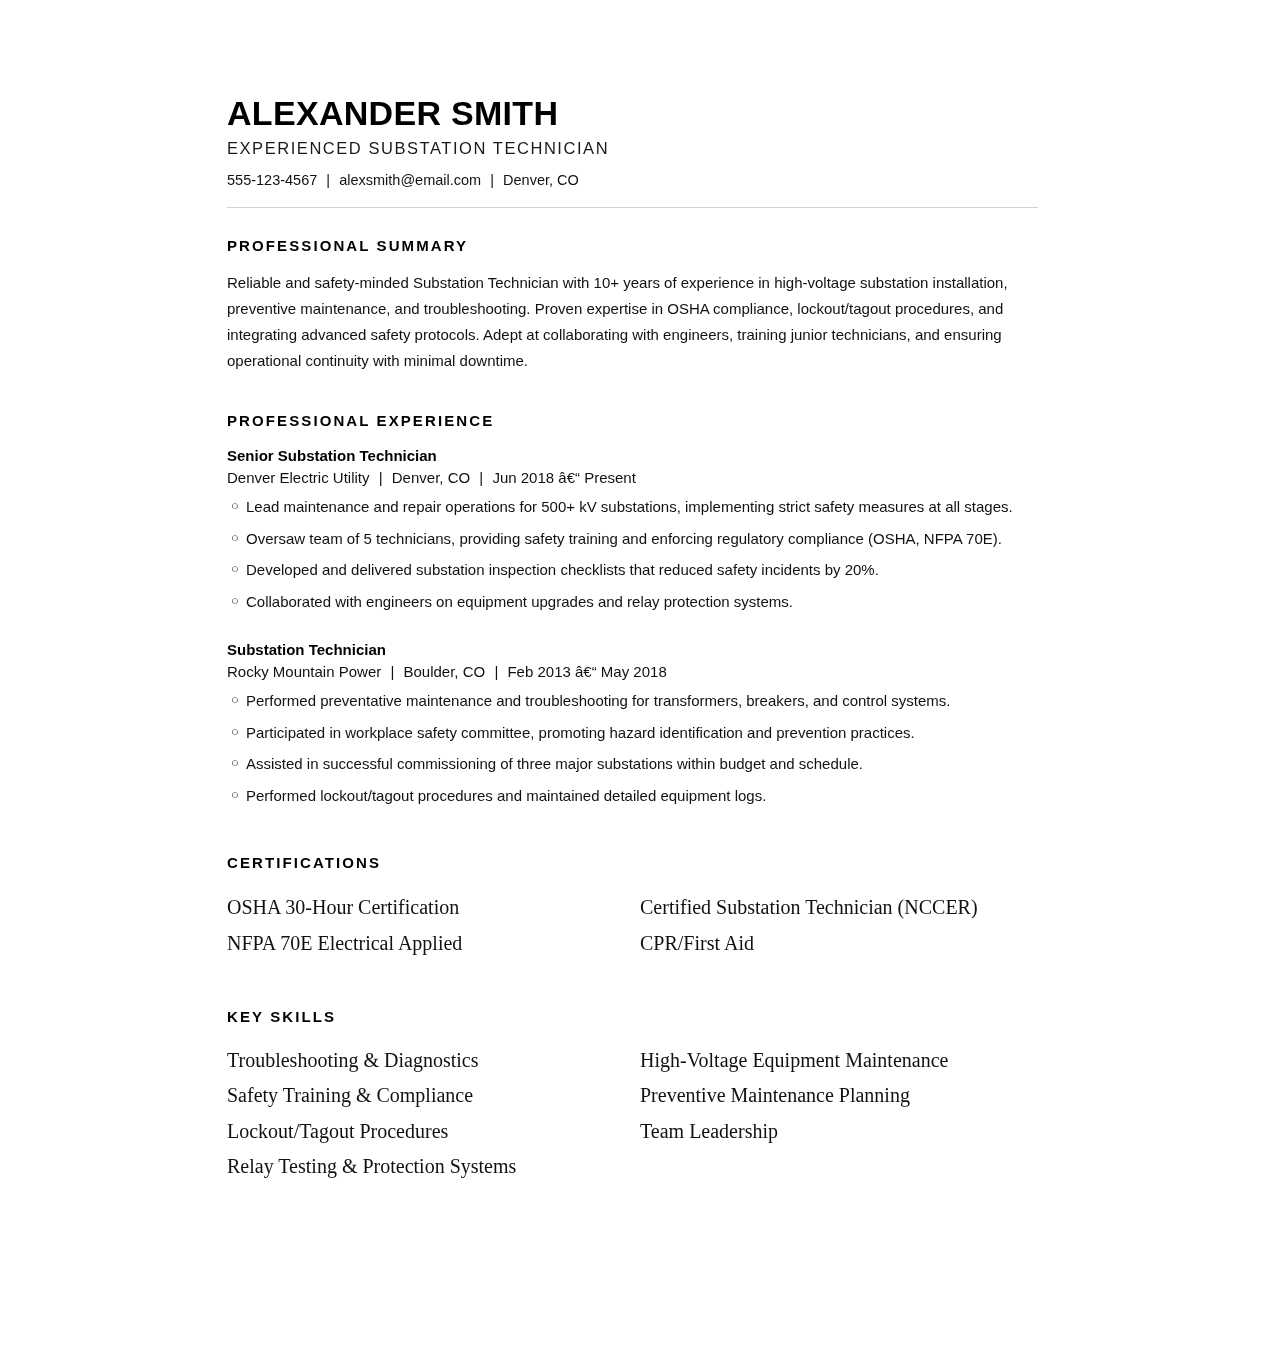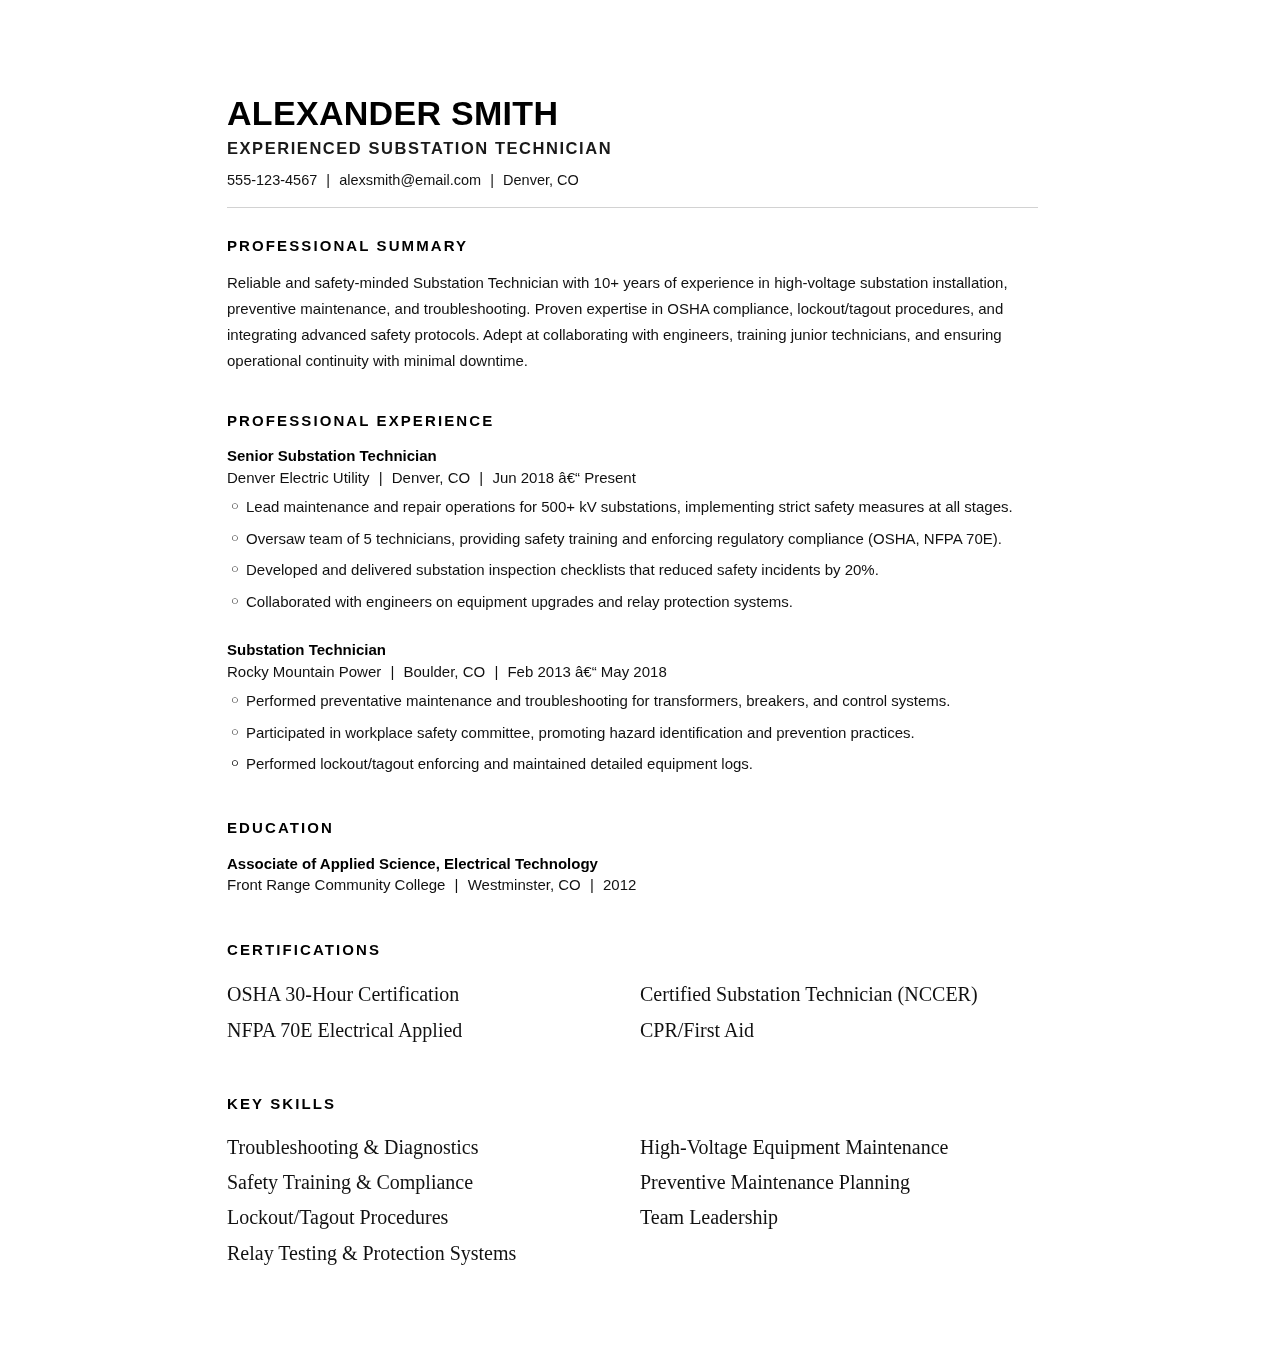--- a/index.html
+++ b/index.html
@@ -26,21 +26,21 @@
   .name {
     font-size: 34px;
     font-weight: bold;
     letter-spacing: 0.3px;
     line-height: 1.08;
     margin: 0 0 7px 0;
     color: #000;
   }
   .subtitle {
     font-size: 16.5px;
-    font-weight: bold;
+    font-weight: normal;
     letter-spacing: 1.55px;
     line-height: 1.2;
     margin: 0 0 12px 0;
     color: #1a1a1a;
   }
   .contact {
     font-size: 14.5px;
     line-height: 1.3;
     margin: 0;
     color: #111;
@@ -232,42 +232,30 @@
         <li>
           <span class="marker">○</span>
           <span>Performed preventative maintenance and troubleshooting for transformers, breakers, and control systems.</span>
         </li>
         <li>
           <span class="marker">○</span>
           <span>Participated in workplace safety committee, promoting hazard identification and prevention practices.</span>
         </li>
         <li>
           <span class="marker">○</span>
-        </li>
-        <li>
-          <span class="marker">○</span>
-          <span>Performed lockout/tagout enforcing and maintained detailed equipment logs.</span>
+          <span>Assisted in successful commissioning of three major substations within budget and schedule.</span>
+        </li>
+        <li>
+          <span class="marker">○</span>
+          <span>Performed lockout/tagout procedures and maintained detailed equipment logs.</span>
         </li>
       </ul>
     </div>
   </section>
 
-  <section class="section sec-education">
-    <h2 class="section-title">EDUCATION</h2>
-    <div class="edu-block">
-      <div class="edu-degree">Associate of Applied Science, Electrical Technology</div>
-      <div class="edu-meta">
-        <span>Front Range Community College</span>
-        <span class="sep">|</span>
-        <span>Westminster, CO</span>
-        <span class="sep">|</span>
-        <span>2012</span>
-      </div>
-    </div>
-  </section>
 
   <section class="section sec-certifications">
     <h2 class="section-title">CERTIFICATIONS</h2>
     <div class="two-col">
       <div class="cell">OSHA 30-Hour Certification</div>
       <div class="cell">Certified Substation Technician (NCCER)</div>
       <div class="cell">NFPA 70E Electrical Applied</div>
       <div class="cell">CPR/First Aid</div>
     </div>
   </section>

